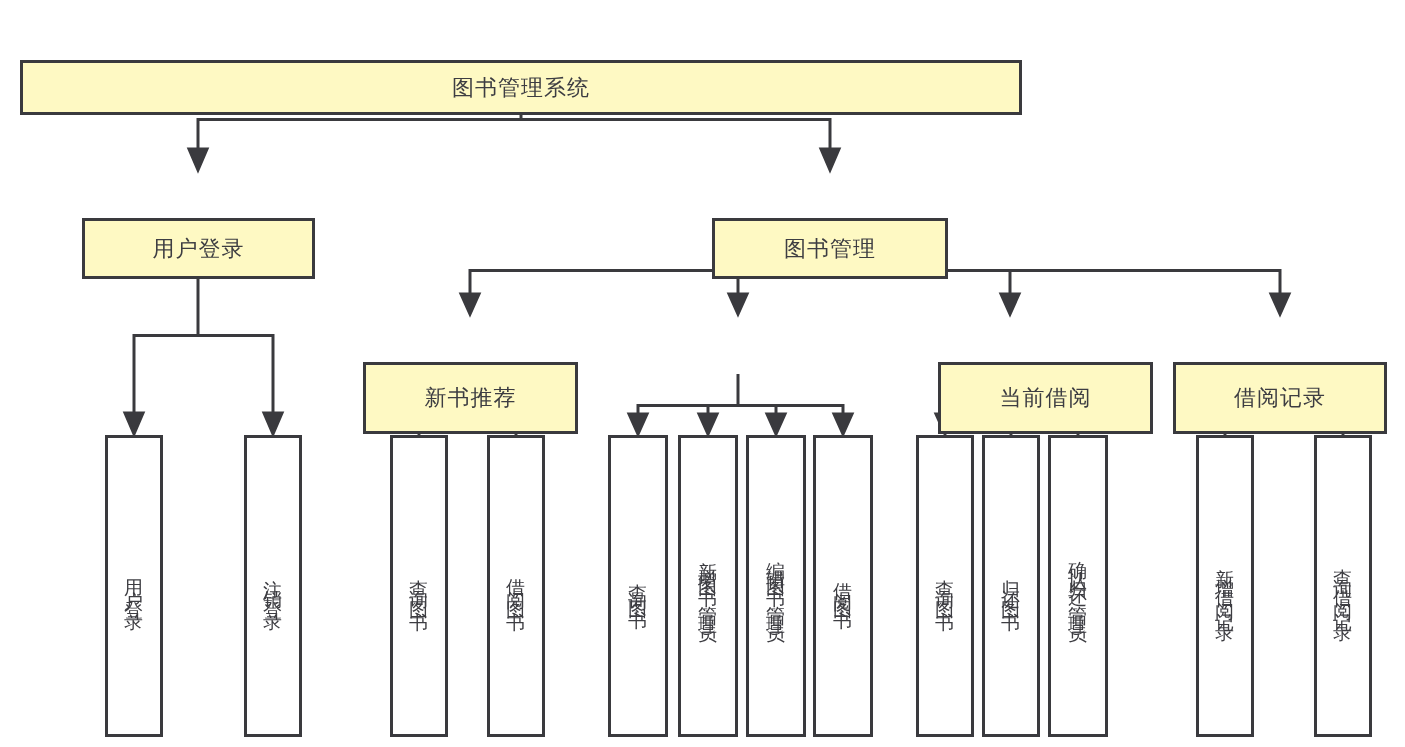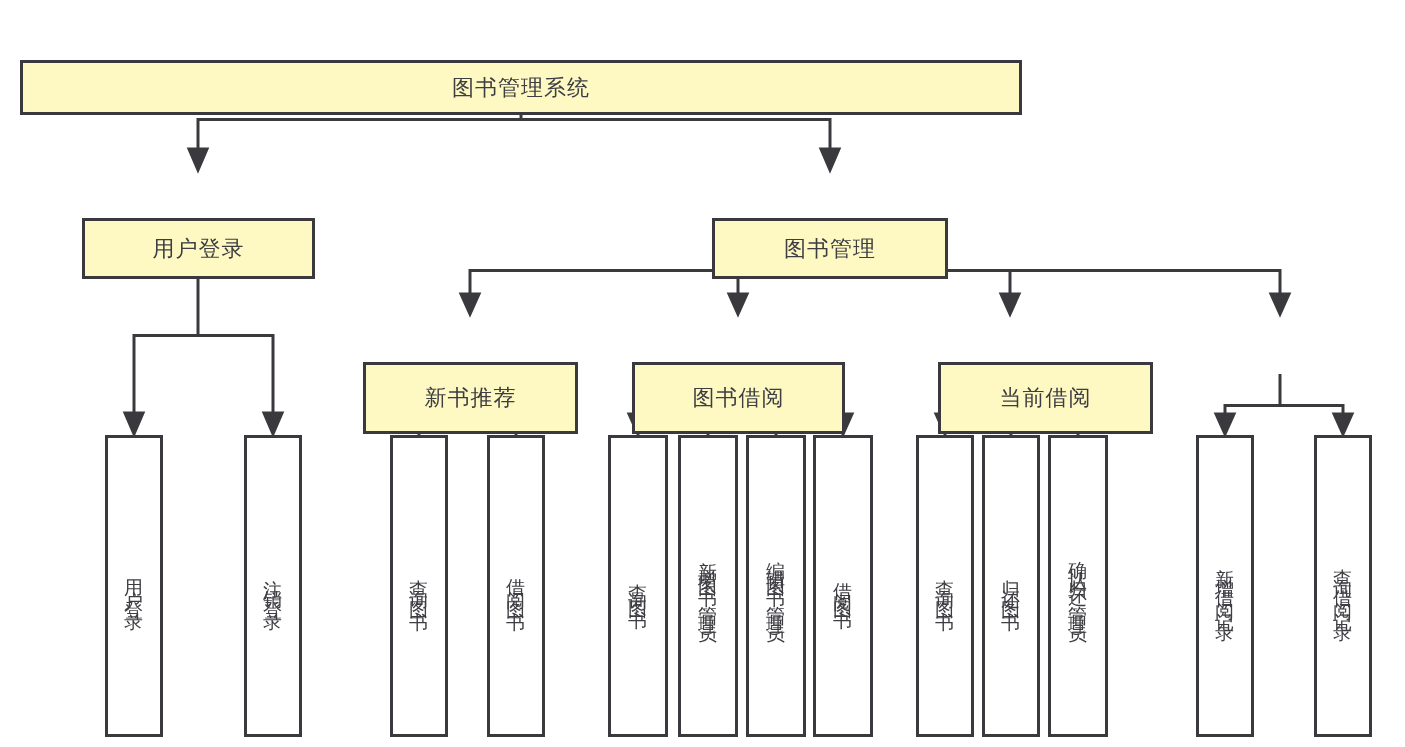--- a/index.html
+++ b/index.html
@@ -129,22 +129,22 @@
     <line x1="1343" y1="404" x2="1343" y2="416"></line>
     <polygon points="1334,414 1352,414 1343,434"></polygon>
   </svg>
 
   <div class="node root">图书管理系统</div>
 
   <div class="node lvl2 a">用户登录</div>
   <div class="node lvl2 b">图书管理</div>
 
   <div class="node lvl3 a">新书推荐</div>
-  <div class="node lvl3 b">图书借阅</div>
   <div class="node lvl3 c">当前借阅</div>
+  <div class="node lvl3 d">借阅记录</div>
 
   <div class="leaf" style="left:105px">用户登录</div>
   <div class="leaf" style="left:244px">注销登录</div>
 
   <div class="leaf" style="left:390px">查询图书</div>
   <div class="leaf" style="left:487px">借阅图书</div>
 
   <div class="leaf wide" style="left:608px">查询图书</div>
   <div class="leaf wide" style="left:678px">新增图书（管理员）</div>
   <div class="leaf wide" style="left:746px">编辑图书（管理员）</div>

